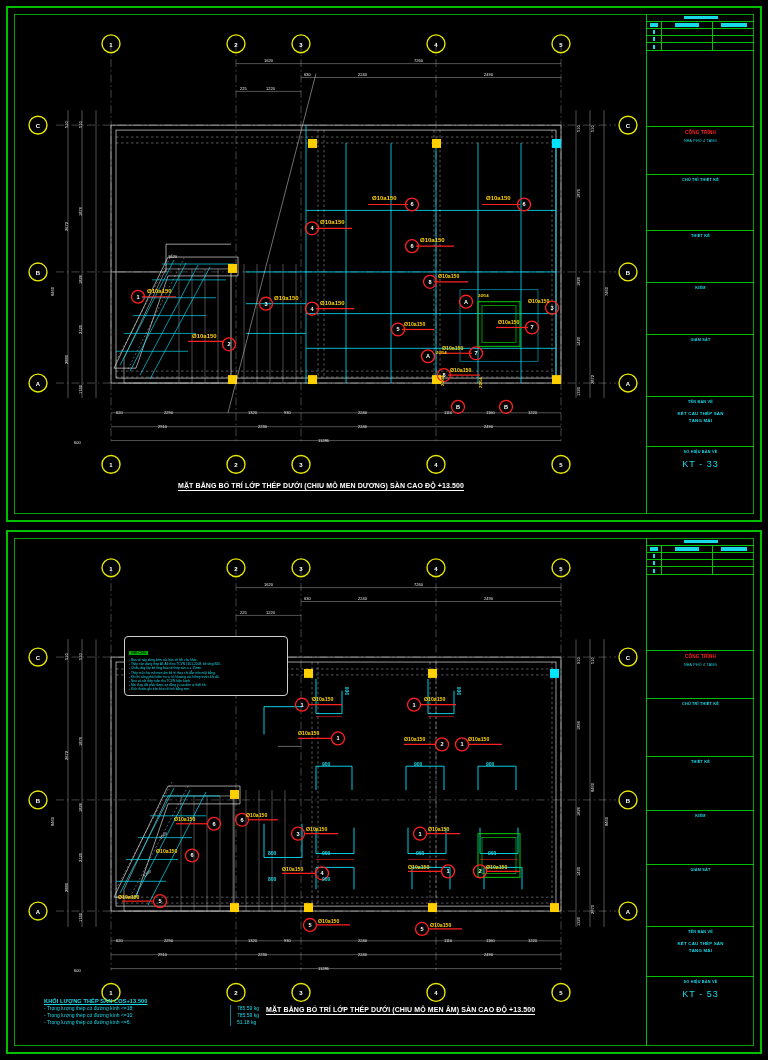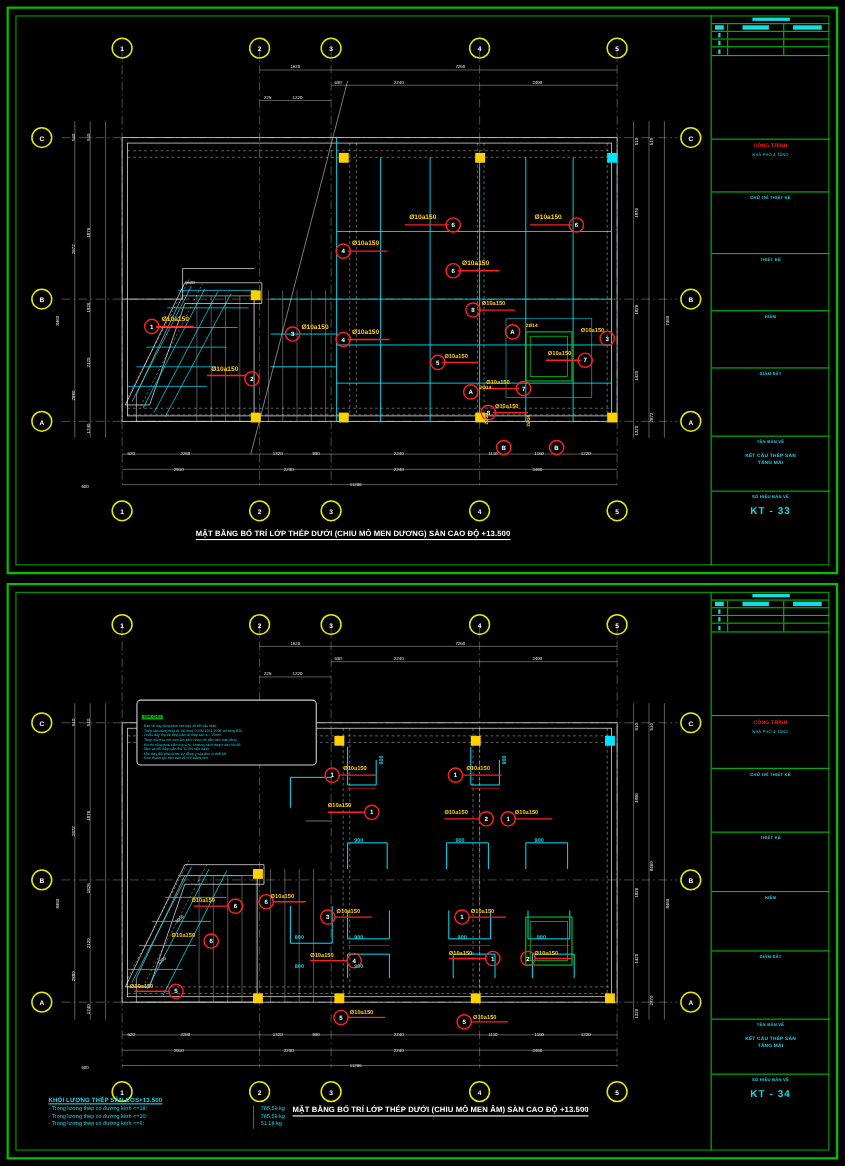--- a/index.html
+++ b/index.html
@@ -42,21 +42,21 @@
     color: #19d8e8;
     text-align: center;
     font-size: 3.6px;
     letter-spacing: .2px;
     padding-top: 3px;
     overflow: hidden;
   }
   .tb-label { color:#19d8e8; font-weight:bold; font-size:3.8px; display:block; }
   .tb-value { color:#19d8e8; font-size:3.6px; display:block; margin-top:4px; }
   .tb-red { color:#ff2020; font-weight:bold; font-size:4.6px; display:block; }
-  .tb-big { color:#19d8e8; font-size:9px; font-weight:bold; letter-spacing:1px; }
+  .tb-big { color:#19d8e8; font-size:9px; font-weight:normal; letter-spacing:1px; }
 
   .tb-grid { border-bottom: 1px solid #00c000; }
   .tb-grid-row { display:flex; height:7px; border-bottom:1px solid #00c000; }
   .tb-grid-row:last-child { border-bottom:none; }
   .tb-gc { border-right:1px solid #00c000; display:flex; align-items:center; justify-content:center;
            font-size:3.4px; color:#19d8e8; overflow:hidden; }
   .tb-gc:last-child { border-right:none; }
   .tb-gc.c1 { width:14%; }
   .tb-gc.c2 { width:48%; }
   .tb-gc.c3 { width:38%; }
@@ -539,21 +539,21 @@
       <div class="tb-cell" style="height:62px">
         <span class="tb-label">GIÁM SÁT</span>
       </div>
       <div class="tb-cell" style="height:50px">
         <span class="tb-label">TÊN BẢN VẼ</span>
         <span class="tb-value" style="font-size:4.4px;font-weight:bold;margin-top:7px">KẾT CẤU THÉP SÀN</span>
         <span class="tb-value" style="font-size:4.4px;font-weight:bold;margin-top:2px">TẦNG MÁI</span>
       </div>
       <div class="tb-cell" style="height:34px;border-bottom:none">
         <span class="tb-label">SỐ HIỆU BẢN VẼ</span>
-        <span class="tb-big" style="margin-top:5px;display:block">KT - 34</span>
+        <span class="tb-big" style="margin-top:5px;display:block">KT - 53</span>
       </div>
     </div>
 
     <div class="draw-area">
       <svg class="cad" viewBox="0 0 636 508" preserveAspectRatio="none">
         <g stroke="#8a8a8a" stroke-width="0.5" stroke-dasharray="8,3,1.5,3">
           <line x1="95" y1="28" x2="95" y2="434"></line>
           <line x1="220" y1="28" x2="220" y2="434"></line>
           <line x1="285" y1="28" x2="285" y2="434"></line>
           <line x1="420" y1="28" x2="420" y2="434"></line>

